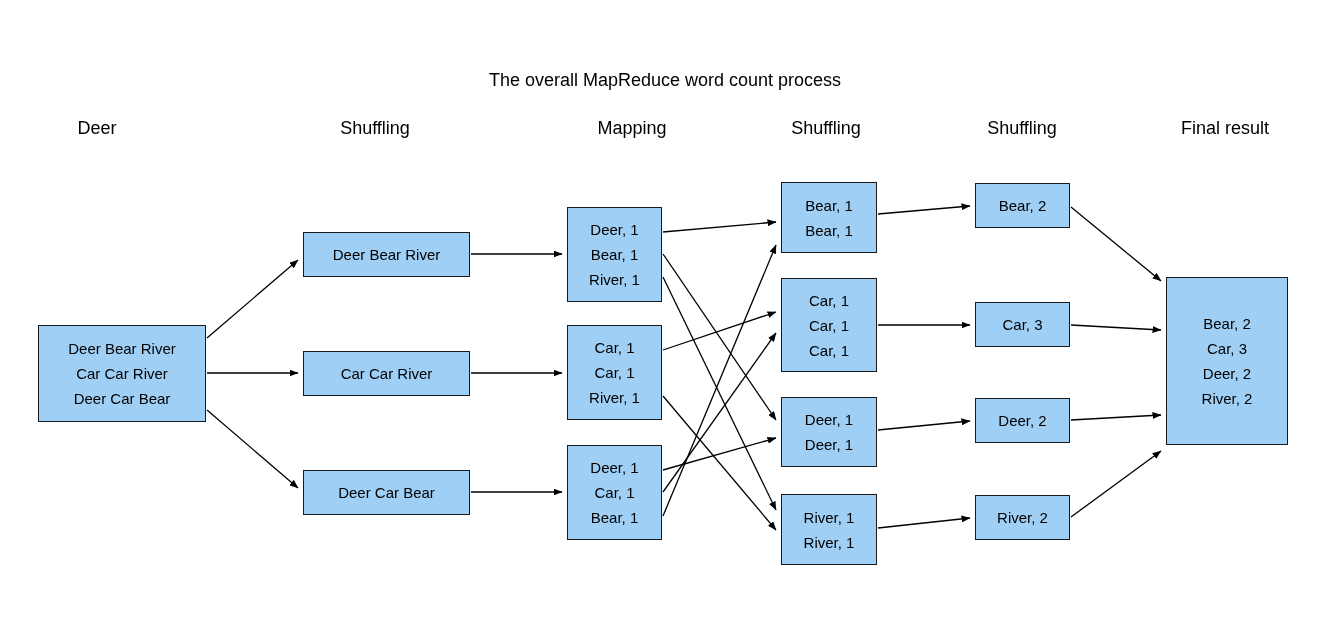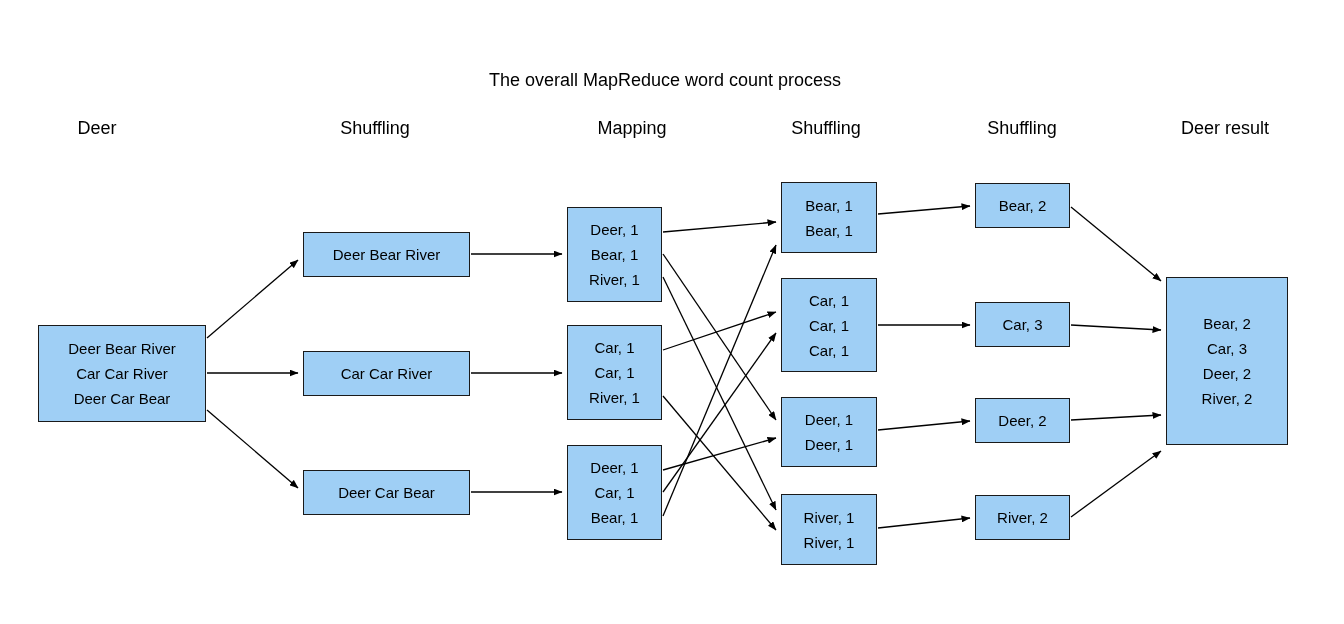--- a/index.html
+++ b/index.html
@@ -62,21 +62,21 @@
 
 <div class="canvas">
 
   <div class="title">The overall MapReduce word count process</div>
 
   <div class="col-header" style="left:97px">Deer</div>
   <div class="col-header" style="left:375px">Shuffling</div>
   <div class="col-header" style="left:632px">Mapping</div>
   <div class="col-header" style="left:826px">Shuffling</div>
   <div class="col-header" style="left:1022px">Shuffling</div>
-  <div class="col-header" style="left:1225px">Deer result</div>
+  <div class="col-header" style="left:1225px">Final result</div>
 
   <svg class="arrows" width="1344" height="624" viewBox="0 0 1344 624" xmlns="http://www.w3.org/2000/svg">
     <defs>
       <marker id="ah" markerWidth="9" markerHeight="7" refX="8.5" refY="3.5" orient="auto" markerUnits="userSpaceOnUse">
         <path d="M0,0 L9,3.5 L0,7 Z" fill="#000000"></path>
       </marker>
     </defs>
 
     <line x1="207" y1="338" x2="298" y2="260" stroke="currentColor" stroke-width="1.3" marker-end="url(#ah)"></line>
     <line x1="207" y1="373" x2="298" y2="373" stroke="currentColor" stroke-width="1.3" marker-end="url(#ah)"></line>

